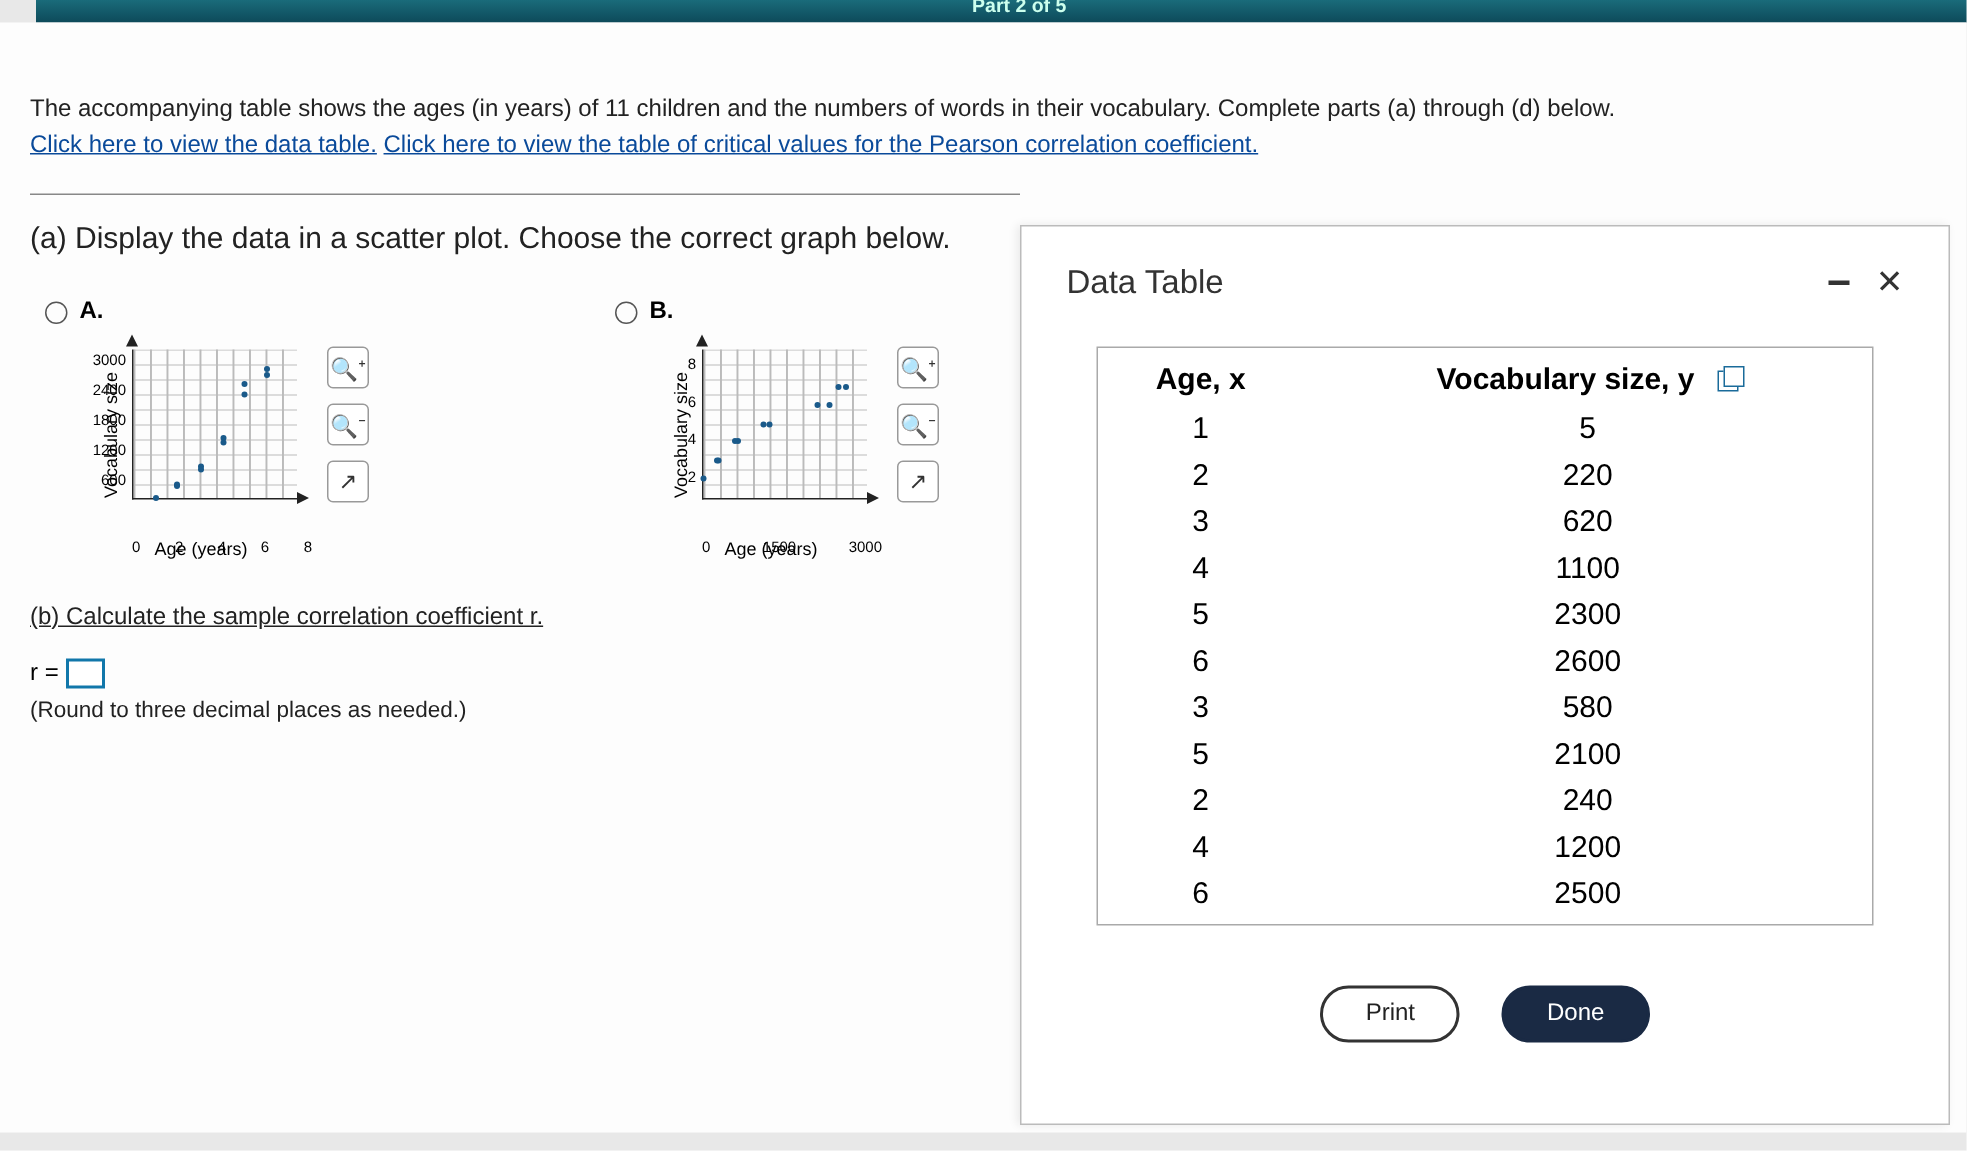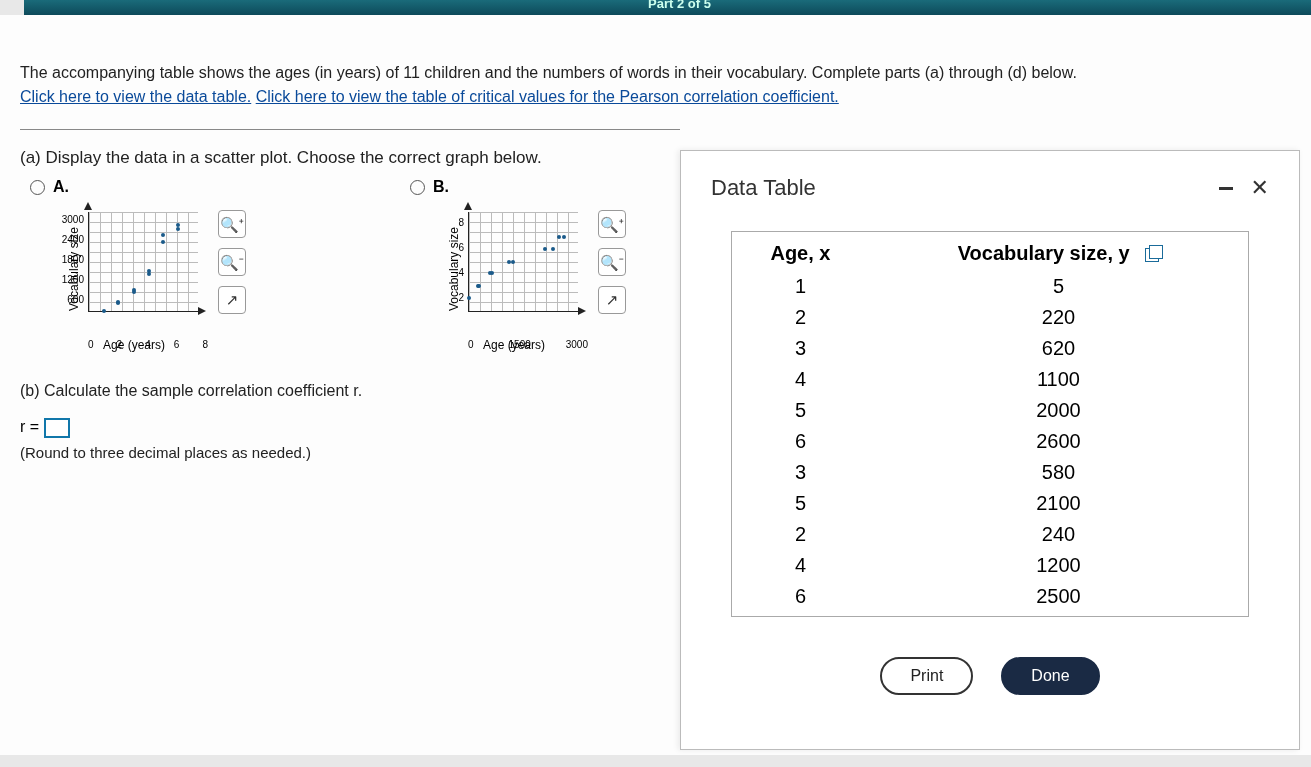--- a/index.html
+++ b/index.html
@@ -41,23 +41,23 @@
     text-decoration: underline;
     cursor: pointer;
   }
   .divider {
     border: none;
     border-top: 1px solid #888;
     margin: 20px 0 18px 0;
     width: 660px;
   }
   .question-a {
-    font-size: 17px;
+    font-size: 20px;
     color: #222;
-    margin-bottom: 10px;
+    margin-bottom: 28px;
   }
   .options-row {
     display: flex;
     gap: 60px;
     margin-left: 10px;
     margin-bottom: 30px;
   }
   .option {
     display: flex;
     flex-direction: column;
@@ -125,21 +125,21 @@
   .x-ticks { position:absolute; left:30px; bottom:-16px; font-size:10px; display:flex; width:120px; justify-content:space-between;}
   .dot { position:absolute; width:4px; height:4px; background:#1a5a8a; border-radius:50%; transform:translate(-50%,50%);}
   .tool-col {
     display:flex; flex-direction:column; gap:10px; margin-top:6px;
   }
   .tool-btn {
     width:28px; height:28px; border:1px solid #999; border-radius:4px;
     display:flex; align-items:center; justify-content:center;
     background:#fff; cursor:pointer; font-size:15px; color:#333;
   }
-  .question-b { font-size:16px; color:#222; margin-bottom:18px;}
+  .question-b { font-size:16px; color:#222; margin-bottom:18px;text-decoration:underline;}
   .r-row { font-size:16px; margin-bottom:6px;}
   .input-box {
     width:26px; height:20px;
     border:2px solid #17a;
     display:inline-block;
     vertical-align:middle;
     background:#fff;
   }
   .round-note { font-size:15px; color:#222;}
   
@@ -354,21 +354,21 @@
             <tr>
               <td>3</td>
               <td>620</td>
             </tr>
             <tr>
               <td>4</td>
               <td>1100</td>
             </tr>
             <tr>
               <td>5</td>
-              <td>2000</td>
+              <td>2300</td>
             </tr>
             <tr>
               <td>6</td>
               <td>2600</td>
             </tr>
             <tr>
               <td>3</td>
               <td>580</td>
             </tr>
             <tr>

